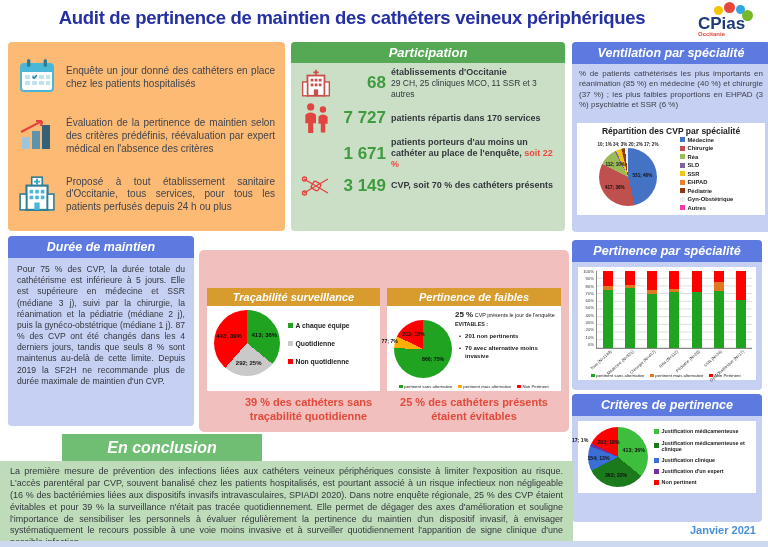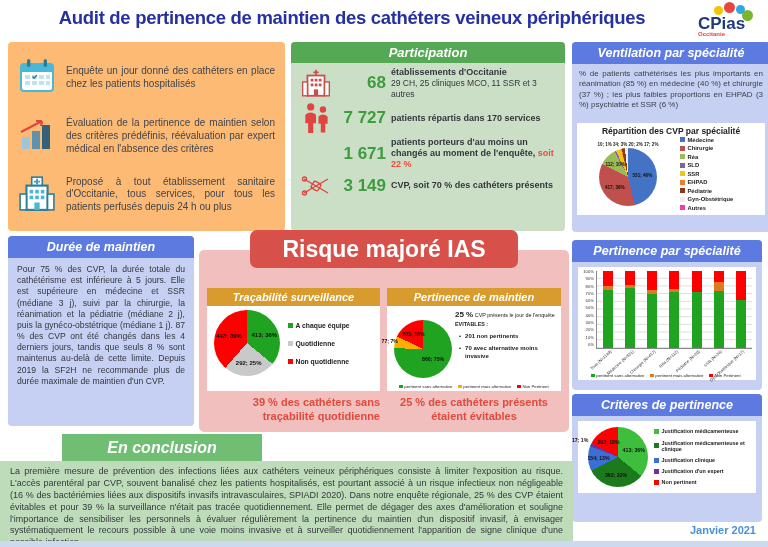--- a/index.html
+++ b/index.html
@@ -84,21 +84,21 @@
     background:#D8504A; border-radius:7px; color:#fff; font-weight:bold; font-size:23px;
     text-align:center; line-height:38px; z-index:3; }
   .risque-box { position:absolute; left:199px; top:250px; width:370px; height:182px;
     background:#F1BFBD; border-radius:5px; z-index:2; }
   .risk-card { position:absolute; top:38px; background:#fff; height:103px; }
   .risk-card1 { left:8px; width:173px; }
   .risk-card2 { left:188px; width:174px; }
   .card-body { display:flex; align-items:center; padding:4px 3px; }
   .risk-caption { position:absolute; top:146px; text-align:center; color:#E14A3C;
     font-weight:bold; font-size:11px; line-height:1.25; }
-  .cap1 { left:8px; width:173px;text-align:right; }
+  .cap1 { left:23px; width:173px; }
   .cap2 { left:188px; width:174px; }
   .pm-side { font-size:5.4px; color:#222; line-height:1.35; padding-left:3px; }
   .pm-side .big { font-size:8px; font-weight:bold; }
   .pm-side .strong { font-weight:bold; }
   .pm-bullets { margin-top:3px; }
   .pm-bullet { display:flex; gap:4px; font-size:6px; font-weight:bold; color:#222; margin-top:4px; padding-left:4px; }
 
   
   .pertspec-box { position:absolute; left:572px; top:240px; width:190px; height:150px;
     background:#C6D0F2; border-radius:4px; }
@@ -244,21 +244,21 @@
             <path d="M15.3 13.5 q4.2 -3.6 8.6 0 l0 7 -2.2 0 0 8 -4.2 0 0 -8 -2.2 0 z" fill="#E2453F"></path>
           </svg>
         </span>
         <span class="p-num">7 727</span>
         <span class="p-label">patients répartis dans 170 services</span>
       </div>
       <div class="p-row">
         <span class="p-icon"></span>
         <span class="p-num">1 671</span>
         <span class="p-label">
-          <span>patients porteurs d'au moins un changés au moment de l'enquête, </span><span class="p-highlight">soit 22 %</span>
+          <span>patients porteurs d'au moins un cathéter au place de l'enquête, </span><span class="p-highlight">soit 22 %</span>
         </span>
       </div>
       <div class="p-row">
         <span class="p-icon">
           <svg width="32" height="26" viewBox="0 0 32 26">
             <g stroke="#E2453F" stroke-width="1.4" fill="none">
               <path d="M4 6 L28 20"></path>
                 <path d="M4 20 L28 6"></path>
               <circle cx="4.5" cy="6" r="2"></circle>
                 <circle cx="4.5" cy="20" r="2"></circle>
@@ -326,21 +326,20 @@
           </div>
       </div>
     </div>
   </div>
 
   <div class="duree-box">
     <div class="blue-head">Durée de maintien</div>
     <div class="duree-text">Pour 75 % des CVP, la durée totale du cathétérisme est inférieure à 5 jours. Elle est supérieure en médecine et SSR (médiane 3 j), suivi par la chirurgie, la réanimation et la pédiatrie (médiane 2 j), puis la gynéco-obstétrique (médiane 1 j). 87 % des CVP ont été changés dans les 4 derniers jours, tandis que seuls 8 % sont maintenus au-delà de cette limite. Depuis 2019 la SF2H ne recommande plus de durée maximale de maintien d'un CVP.</div>
   </div>
 
-  <div class="risque-banner">Risque majoré IAS</div>
   <div class="risque-box">
     <div class="risk-card risk-card1">
       <div class="orange-head">Traçabilité surveillance</div>
       <div class="card-body">
         <div class="pie pie-66 lbl-6" style="margin-left: 4px; background: conic-gradient(rgb(31, 163, 32) 0deg, rgb(31, 163, 32) 129.512deg, rgb(201, 201, 201) 129.512deg, rgb(201, 201, 201) 221.08deg, rgb(254, 0, 0) 221.08deg, rgb(254, 0, 0) 360deg);">
             <div class="pie-label" style="left: 50.3121px; top: 24.8373px;">413; 36%</div>
             <div class="pie-label" style="left: 34.6778px; top: 53.3911px;">292; 25%</div>
             <div class="pie-label" style="left: 15.0768px; top: 26.2845px;">443; 39%</div>
           </div>
         <div class="legend-v legend-trace" style="margin-left:8px;">
@@ -353,21 +352,21 @@
               <span>Quotidienne</span>
             </div>
             <div class="legend-item">
               <span class="legend-swatch" style="background: rgb(254, 0, 0);"></span>
               <span>Non quotidienne</span>
             </div>
           </div>
       </div>
     </div>
     <div class="risk-card risk-card2">
-      <div class="orange-head">Pertinence de maintien</div>
+      <div class="orange-head">Pertinence de faibles</div>
       <div class="card-body" style="align-items:flex-start;">
         <div class="pie pie-58 lbl-5" style="margin-top: 10px; margin-left: 4px; background: conic-gradient(rgb(31, 163, 32) 0deg, rgb(31, 163, 32) 271.579deg, rgb(255, 174, 0) 271.579deg, rgb(255, 174, 0) 295.895deg, rgb(254, 0, 0) 295.895deg, rgb(254, 0, 0) 360deg);">
             <div class="pie-label" style="left: 39.1108px; top: 39.3933px;">860; 75%</div>
             <div class="pie-label" style="left: -4.24119px; top: 20.874px;">77; 7%</div>
             <div class="pie-label" style="left: 19.458px; top: 13.7609px;">203; 18%</div>
           </div>
         <div class="pm-side">
           <span class="big">25 %</span>
           <span>CVP présents le jour de l'enquête</span>
           <span class="strong">EVITABLES :</span>

